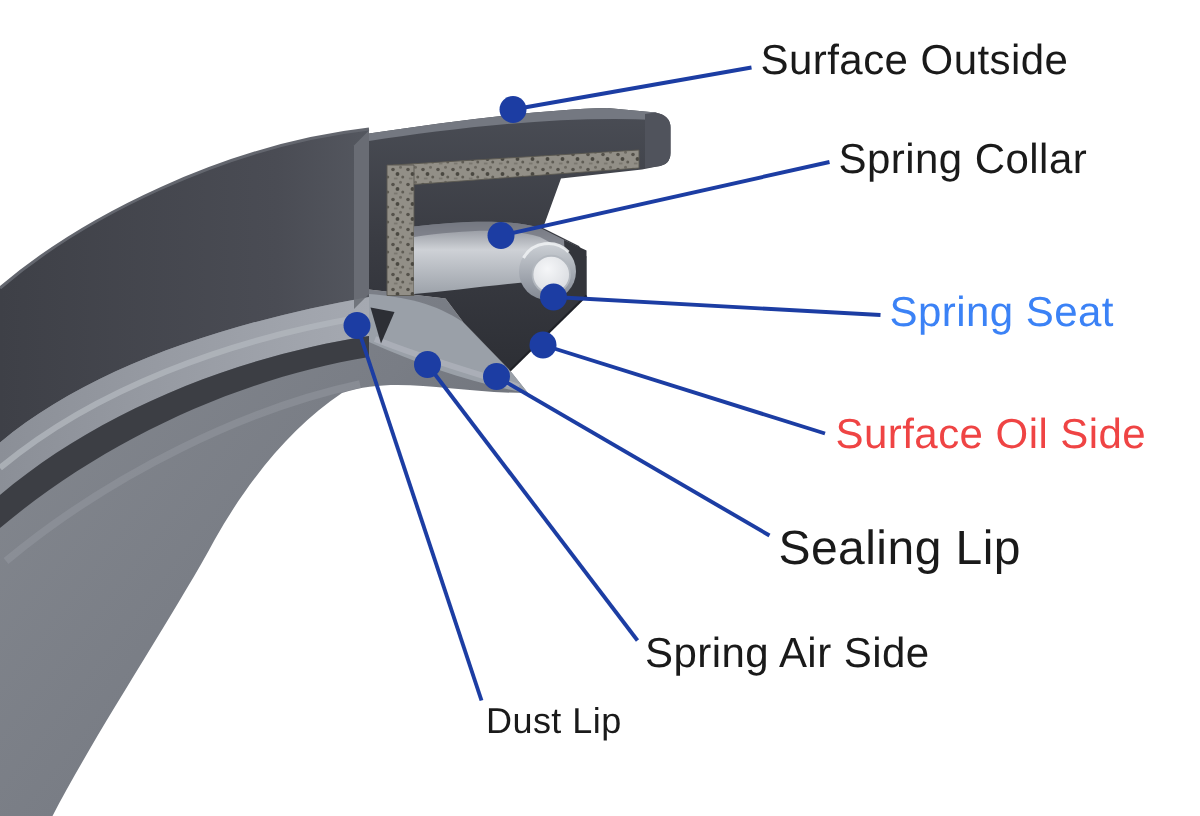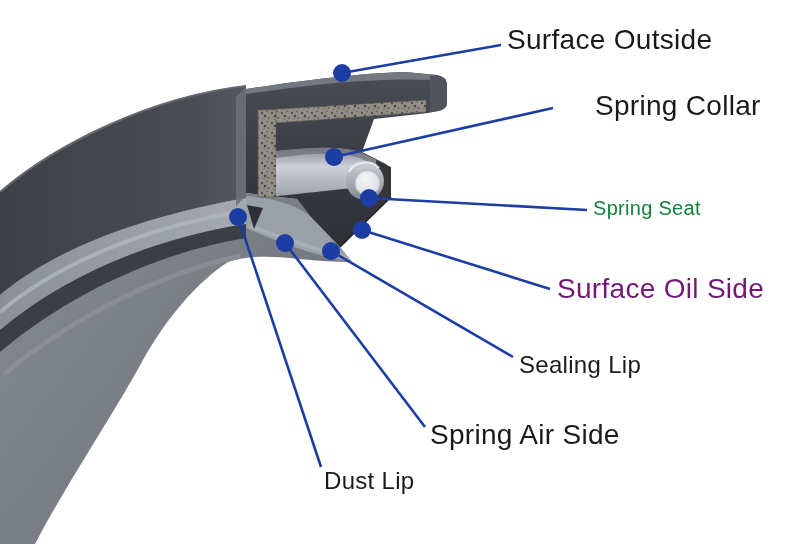--- a/index.html
+++ b/index.html
@@ -118,20 +118,20 @@
         <circle cx="369" cy="198" r="9" fill="#1c3da3"></circle>
         <circle cx="362" cy="230" r="9" fill="#1c3da3"></circle>
         <circle cx="331" cy="251" r="9" fill="#1c3da3"></circle>
         <circle cx="285" cy="243" r="9" fill="#1c3da3"></circle>
         <circle cx="238" cy="217" r="9" fill="#1c3da3"></circle>
       </g>
   </svg>
 
   <div id="label-layer">
       <div class="callout-label" style="left: 507px; top: 41px; color: rgb(26, 26, 26); font-size: 28px;">Surface Outside</div>
-      <div class="callout-label" style="left: 559px; top: 107px; color: rgb(26, 26, 26); font-size: 28px; margin-left: 36px;">Spring Collar</div>
-      <div class="callout-label" style="left: 593px; top: 209px; color: #15803d; font-size: 20px;">Spring Seat</div>
-      <div class="callout-label" style="left: 557px; top: 290px; color: #701a75; font-size: 28px;">Surface Oil Side</div>
-      <div class="callout-label" style="left: 519px; top: 366px; color: rgb(26, 26, 26); font-size: 24px; text-align: right;">Sealing Lip</div>
+      <div class="callout-label" style="left: 559px; top: 107px; color: rgb(26, 26, 26); font-size: 28px;">Spring Collar</div>
+      <div class="callout-label" style="left: 593px; top: 209px; color: #3b82f6; font-size: 28px;">Spring Seat</div>
+      <div class="callout-label" style="left: 557px; top: 290px; color: #ef4444; font-size: 28px;">Surface Oil Side</div>
+      <div class="callout-label" style="left: 519px; top: 366px; color: rgb(26, 26, 26); font-size: 32px; text-align: right;">Sealing Lip</div>
       <div class="callout-label" style="left: 430px; top: 436px; color: rgb(26, 26, 26); font-size: 28px;">Spring Air Side</div>
       <div class="callout-label" style="left: 324px; top: 482px; color: rgb(26, 26, 26); font-size: 24px;">Dust Lip</div>
     </div>
 </div>
 
 </body></html>

